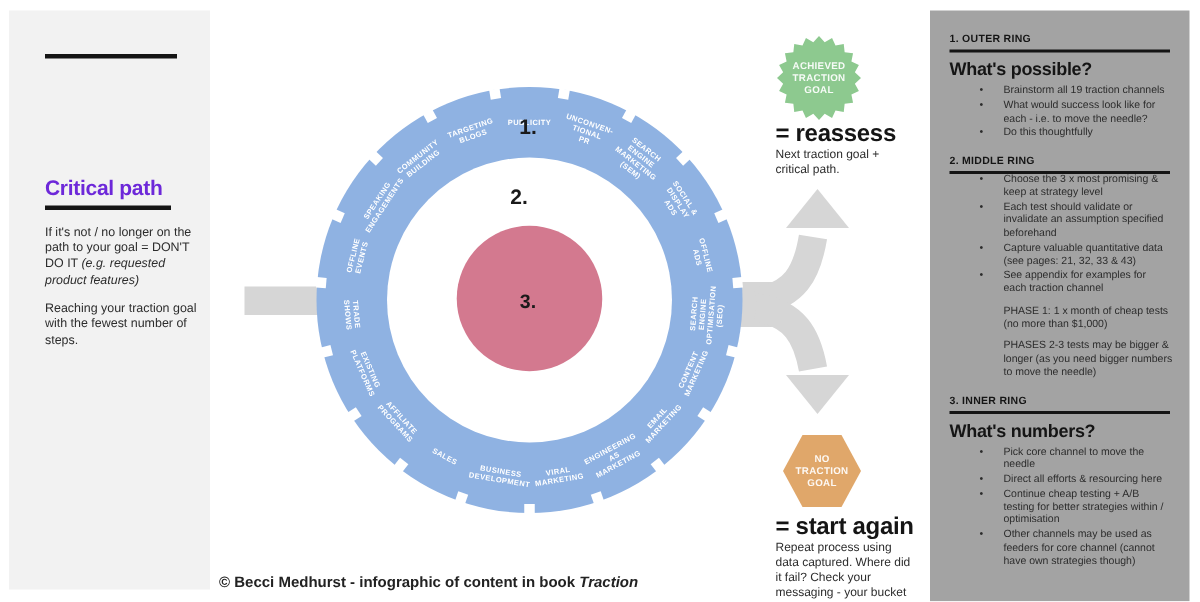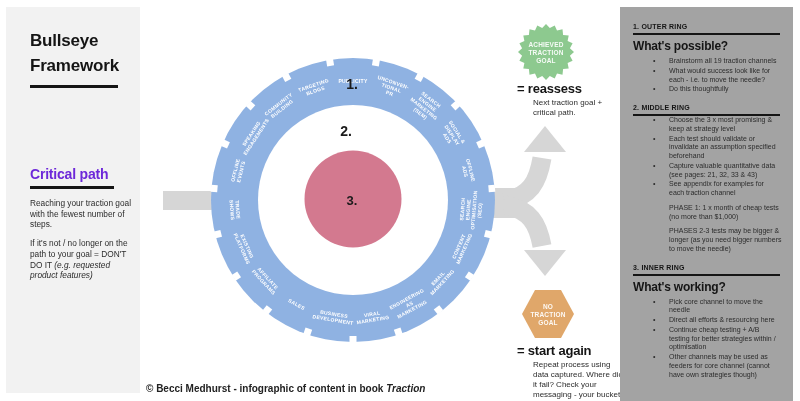--- a/index.html
+++ b/index.html
@@ -29,22 +29,22 @@
               padding-left:36px;margin-bottom:1px;}
   .rp-list li::before{content:"\2022";position:absolute;left:20px;top:0;color:#2c2c2c;}
   .rp-paras p{font-size:7px;line-height:1.25;color:#2c2c2c;margin:6px 0 0 36px;width:118px;}
 
   
   #diagram-svg{position:absolute;left:0;top:0;}
   .ring-label{fill:#ffffff;font-size:5px;font-weight:bold;letter-spacing:.3px;}
   .ring-num{font-weight:bold;fill:#1a1a1a;}
   .badge-label{position:absolute;text-align:center;font-size:6.5px;font-weight:bold;
                line-height:1.2;letter-spacing:.2px;color:rgba(255,255,255,.92);}
-  .callout-title{position:absolute;font-size:13px;font-weight:bold;color:#151515;letter-spacing:-0.2px;}
-  .callout-text{position:absolute;font-size:8px;line-height:1.25;color:#2c2c2c;margin-left:16px;}
+  .callout-title{position:absolute;font-size:16px;font-weight:bold;color:#151515;letter-spacing:-0.2px;}
+  .callout-text{position:absolute;font-size:8px;line-height:1.25;color:#2c2c2c;}
   .footer-credit{position:absolute;left:146px;top:383px;font-size:10px;font-weight:bold;color:#222;}
 </style>
 </head>
 <body>
 
 <div id="stage">
 
   <svg id="diagram-svg" width="800" height="401" viewBox="0 0 800 401">
 
     <rect x="163" y="191" width="52" height="19" fill="#d6d6d6"></rect>
@@ -115,27 +115,26 @@
   <div class="callout-title" style="left:517px;top:81px;">= reassess</div>
   <div class="callout-text" style="left:517px;top:98px;width:80px;">Next traction goal + critical path.</div>
   <div class="callout-title" style="left:517px;top:343px;">= start again</div>
   <div class="callout-text" style="left:517px;top:360px;width:92px;">Repeat process using data captured. Where did it fail? Check your messaging - your bucket is still empty.</div>
 
   <div class="footer-credit">
     <span>© Becci Medhurst - infographic of content in book </span><span class="em">Traction</span>
   </div>
 
   <div class="panel-left">
-    <div class="brand-title">Bullseye Framework</div>
     <div class="brand-rule"></div>
     <div class="critical">
       <div class="critical-h">Critical path</div>
       <div class="critical-rule"></div>
+      <p><span>If it's not / no longer on the path to your goal = DON'T DO IT </span><span class="em">(e.g. requested product features)</span></p>
       <p>Reaching your traction goal with the fewest number of steps.</p>
-      <p><span>If it's not / no longer on the path to your goal = DON'T DO IT </span><span class="em">(e.g. requested product features)</span></p>
     </div>
   </div>
 
   <div class="panel-right">
     <div class="rp-section">
       <div class="rp-label">1. OUTER RING</div>
       <div class="rp-heading">What's possible?</div>
       <ul class="rp-list">
           <li>Brainstorm all 19 traction channels</li>
           <li>What would success look like for each - i.e. to move the needle?</li>
@@ -150,21 +149,21 @@
           <li>Capture valuable quantitative data (see pages: 21, 32, 33 &amp; 43)</li>
           <li>See appendix for examples for each traction channel</li>
         </ul>
       <div class="rp-paras">
           <p>PHASE 1: 1 x month of cheap tests (no more than $1,000)</p>
           <p>PHASES 2-3 tests may be bigger &amp; longer (as you need bigger numbers to move the needle)</p>
         </div>
     </div>
     <div class="rp-section">
       <div class="rp-label">3. INNER RING</div>
-      <div class="rp-heading">What's working?</div>
+      <div class="rp-heading">What's numbers?</div>
       <ul class="rp-list">
           <li>Pick core channel to move the needle</li>
           <li>Direct all efforts &amp; resourcing here</li>
           <li>Continue cheap testing + A/B testing for better strategies within / optimisation</li>
           <li>Other channels may be used as feeders for core channel (cannot have own strategies though)</li>
         </ul>
     </div>
   </div>
 
 </div>

